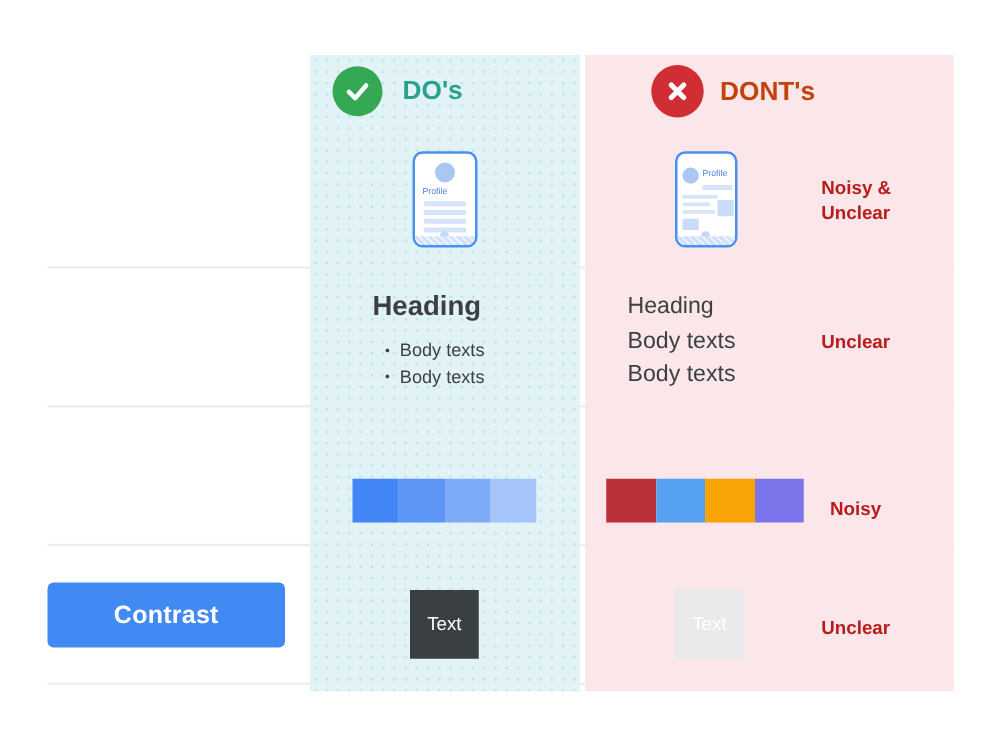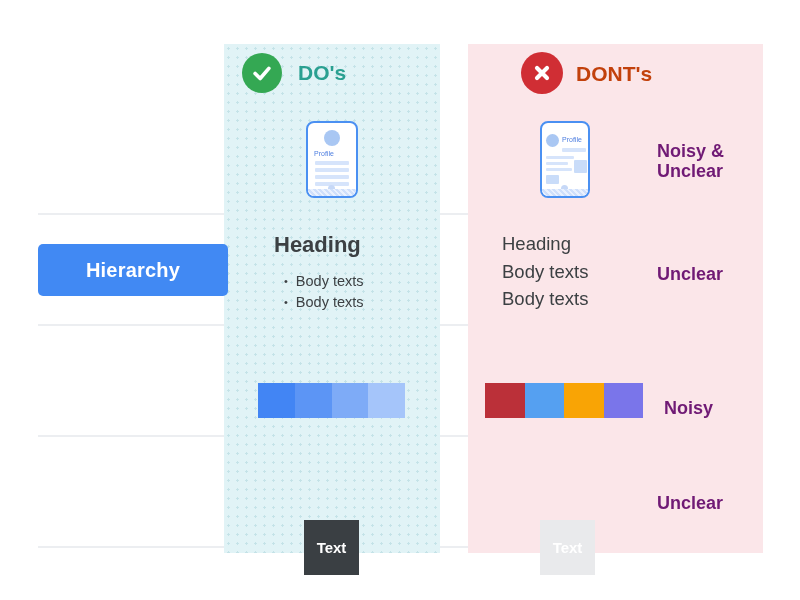--- a/index.html
+++ b/index.html
@@ -15,21 +15,21 @@
   .side-btn {
     position:absolute; left:38px; width:190px; height:52px;
     background:#4189F3; border-radius:5px; color:#fff;
     font-weight:bold; font-size:20px; text-align:center; line-height:52px;
     z-index:2; letter-spacing:.2px; cursor:pointer;
   }
 
   
   .panel { position:absolute; top:44px; height:509px; z-index:1; }
   .panel.dos {
-    left:224px; width:216px;
+    left:248px; width:216px;
     background-color:#E1F3F6;
     background-image:radial-gradient(rgba(46,140,160,0.16) 1px, transparent 1.3px);
     background-size:9px 9px;
   }
   .panel.donts {
     left:468px; width:295px;
     background-color:#FBE6E9;
   }
 
   
@@ -68,45 +68,45 @@
   
   .palette { position:absolute; top:339px; height:35px; display:flex; }
   .dos .palette { left:34px; width:147px; }
   .donts .palette { left:17px; width:158px; }
   .palette .swatch { flex:1; height:35px; }
 
   
   .contrast-box {
     position:absolute; top:428px; width:55px; height:55px;
     display:flex; align-items:center; justify-content:center;
-    color:#fff; font-weight:bold; font-size:15px;margin-top:48px;
+    color:#fff; font-weight:normal; font-size:15px;
   }
   .dos .contrast-box { left:80px; background:#3A3F43; }
   .donts .contrast-box { left:72px; background:#E9EAEC; }
 
   
-  .anno { position:absolute; color:#701a75; font-weight:bold; font-size:18px; line-height:20px; }
+  .anno { position:absolute; color:#b91c1c; font-weight:bold; font-size:15px; line-height:20px; }
   .anno.a-simplicity { left:189px; top:97px; }
   .anno.a-hierarchy { left:189px; top:220px; }
   .anno.a-consistency { left:196px; top:354px; }
   .anno.a-contrast { left:189px; top:449px; }
 
   svg { display:block; }
 </style>
 </head>
 <body>
 
 <div class="stage">
 
   <div class="divider" style="top:213px"></div>
   <div class="divider" style="top:324px"></div>
   <div class="divider" style="top:435px"></div>
   <div class="divider" style="top:546px"></div>
 
-  <div class="side-btn" style="top:244px">Hierarchy</div>
+  <div class="side-btn" style="top:466px">Contrast</div>
 
   <div class="panel dos">
     <div class="hdr-icon">
       <svg width="22" height="22" viewBox="0 0 24 24">
           <path d="M4.5 12.5 L10 18 L19.5 7" fill="none" stroke="#ffffff" stroke-width="4" stroke-linecap="round" stroke-linejoin="round"></path>
         </svg>
     </div>
     <div class="hdr-title">DO's</div>
 
     <div class="phone">

